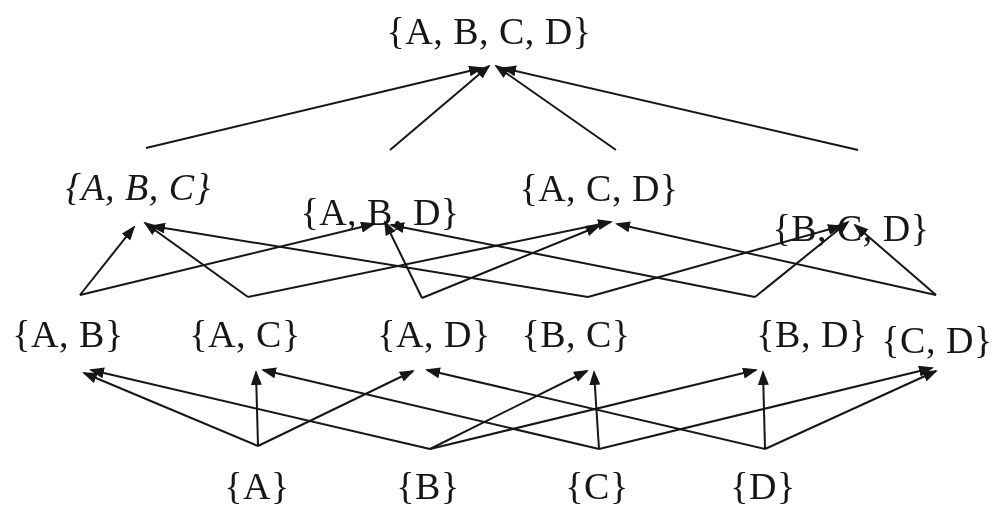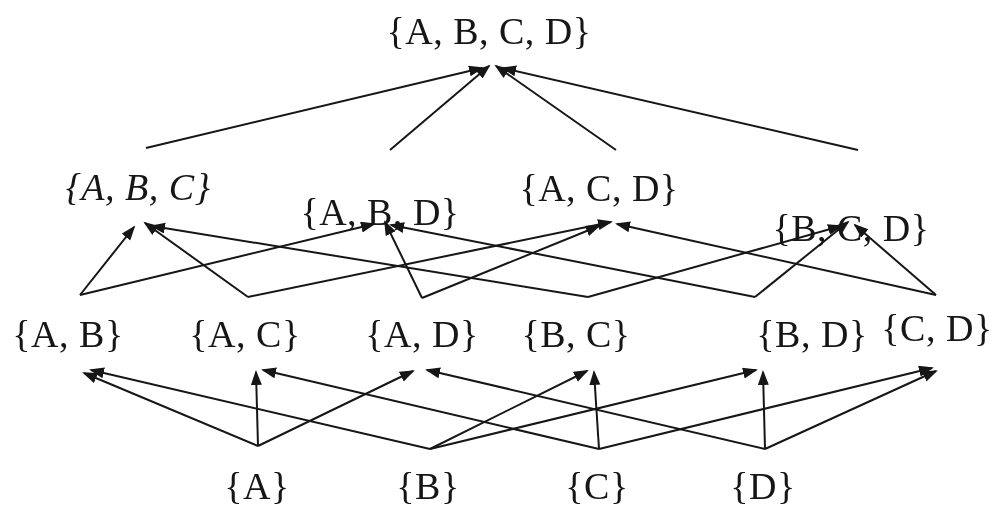--- a/index.html
+++ b/index.html
@@ -91,22 +91,22 @@
       </g>
   </svg>
   <div class="node-layer" id="node-layer">
       <div class="node" style="left: 489px; top: 31px;">{A, B, C, D}</div>
       <div class="node" style="left: 138px; top: 187px; font-style: italic;">{A, B, C}</div>
       <div class="node" style="left: 380px; top: 188px; margin-top: 24px;">{A, B, D}</div>
       <div class="node" style="left: 599px; top: 188px;">{A, C, D}</div>
       <div class="node" style="left: 851px; top: 188px; margin-top: 40px;">{B, C, D}</div>
       <div class="node" style="left: 68px; top: 334px;">{A, B}</div>
       <div class="node" style="left: 245px; top: 334px;">{A, C}</div>
-      <div class="node" style="left: 422px; top: 334px;">{A, D}</div>
+      <div class="node" style="left: 434px; top: 334px;">{A, D}</div>
       <div class="node" style="left: 576px; top: 334px;">{B, C}</div>
       <div class="node" style="left: 812px; top: 334px;">{B, D}</div>
-      <div class="node" style="left: 937px; top: 328px;">{C, D}</div>
+      <div class="node" style="left: 937px; top: 340px;">{C, D}</div>
       <div class="node" style="left: 257px; top: 486px;">{A}</div>
       <div class="node" style="left: 428px; top: 486px;">{B}</div>
       <div class="node" style="left: 597px; top: 486px;">{C}</div>
       <div class="node" style="left: 763px; top: 486px;">{D}</div>
     </div>
 </div>
 
 </body></html>

